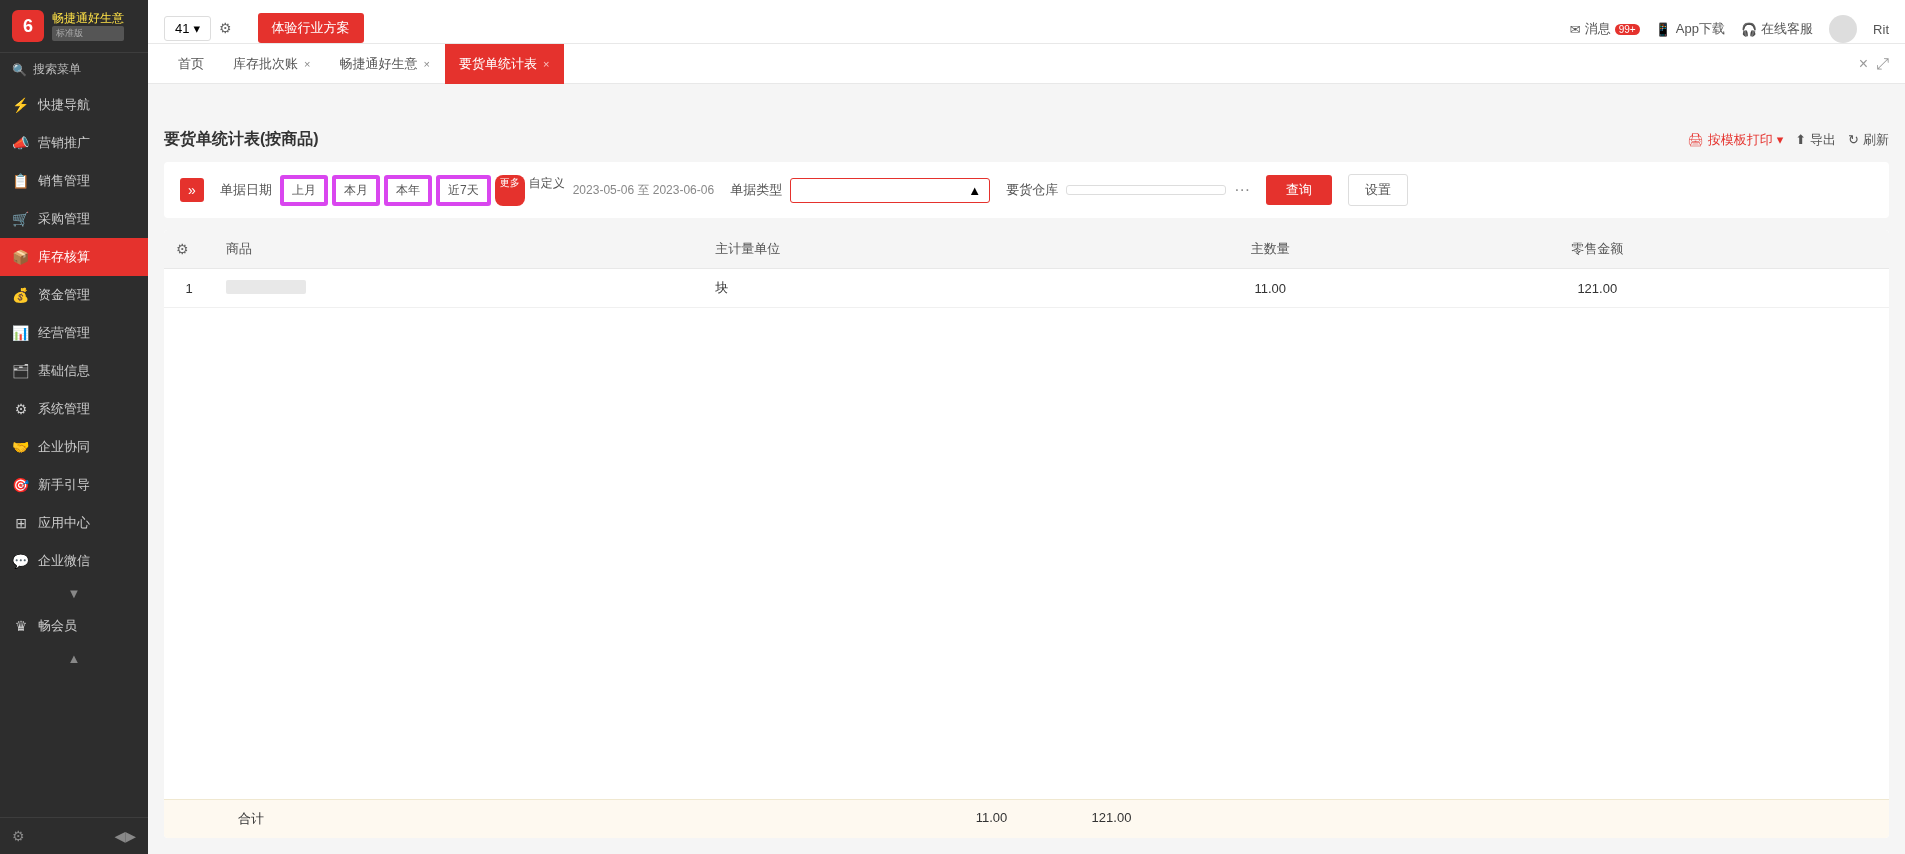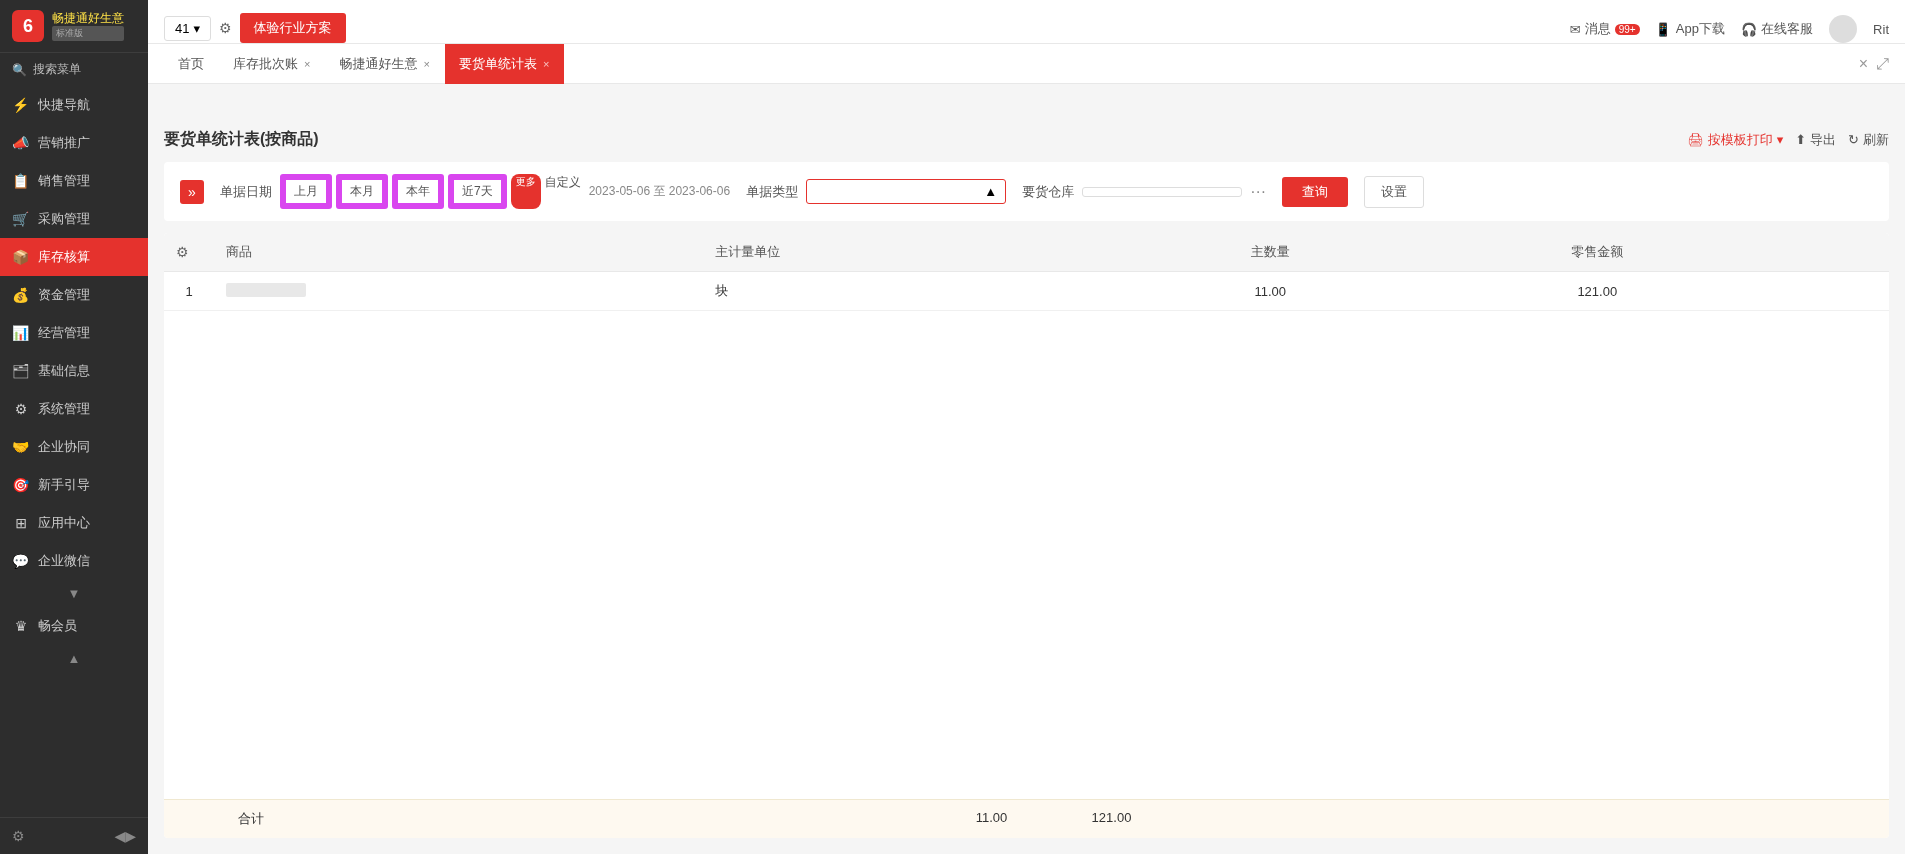--- a/index.html
+++ b/index.html
@@ -68,21 +68,21 @@
     }
     .topbar-left { display: flex; align-items: center; gap: 8px; flex: 1; }
     .topbar-selector {
       display: flex; align-items: center; gap: 4px; padding: 4px 10px;
       border: 1px solid #ddd; border-radius: 3px; cursor: pointer; font-size: 13px;
       background: #fff;
     }
     .topbar-gear { color: #666; font-size: 14px; cursor: pointer; }
     .btn-trial {
       background: #e5322d; color: #fff; border: none; padding: 6px 14px;
-      border-radius: 3px; cursor: pointer; font-size: 13px;
+      border-radius: 3px; cursor: pointer; font-size: 13px; margin-left: 18px;
     }
     .topbar-right { display: flex; align-items: center; gap: 16px; }
     .topbar-right-item { display: flex; align-items: center; gap: 4px; color: #555; font-size: 13px; cursor: pointer; }
     .badge-red {
       background: #e5322d; color: #fff; font-size: 10px;
       padding: 0 4px; border-radius: 8px; min-width: 18px; text-align: center;
     }
     .avatar { width: 28px; height: 28px; background: #ddd; border-radius: 50%; }
     .user-name { color: #555; font-size: 13px; }
 
@@ -141,21 +141,21 @@
     }
     .filter-expand-btn {
       width: 24px; height: 24px; background: #e5322d; color: #fff;
       border-radius: 3px; display: flex; align-items: center; justify-content: center;
       cursor: pointer; font-size: 14px; flex-shrink: 0;
     }
     .filter-group { display: flex; align-items: center; gap: 8px; }
     .filter-label { color: #555; font-size: 13px; }
     .date-btns { display: flex; gap: 4px; }
     .date-btn {
-      padding: 3px 8px; border: 6px solid #d946ef; border-radius: 3px;
+      padding: 3px 8px; border: 4px solid #d946ef; border-radius: 3px;
       cursor: pointer; font-size: 12px; color: #555; background: #fff;
     }
     .date-badge {
       background: #e5322d; color: #fff; font-size: 10px;
       padding: 1px 5px; border-radius: 8px; cursor: pointer;
     }
     .date-custom { color: #555; font-size: 12px; cursor: pointer; }
     .date-range { color: #888; font-size: 12px; }
 
     .filter-type-group { display: flex; align-items: center; gap: 8px; }

